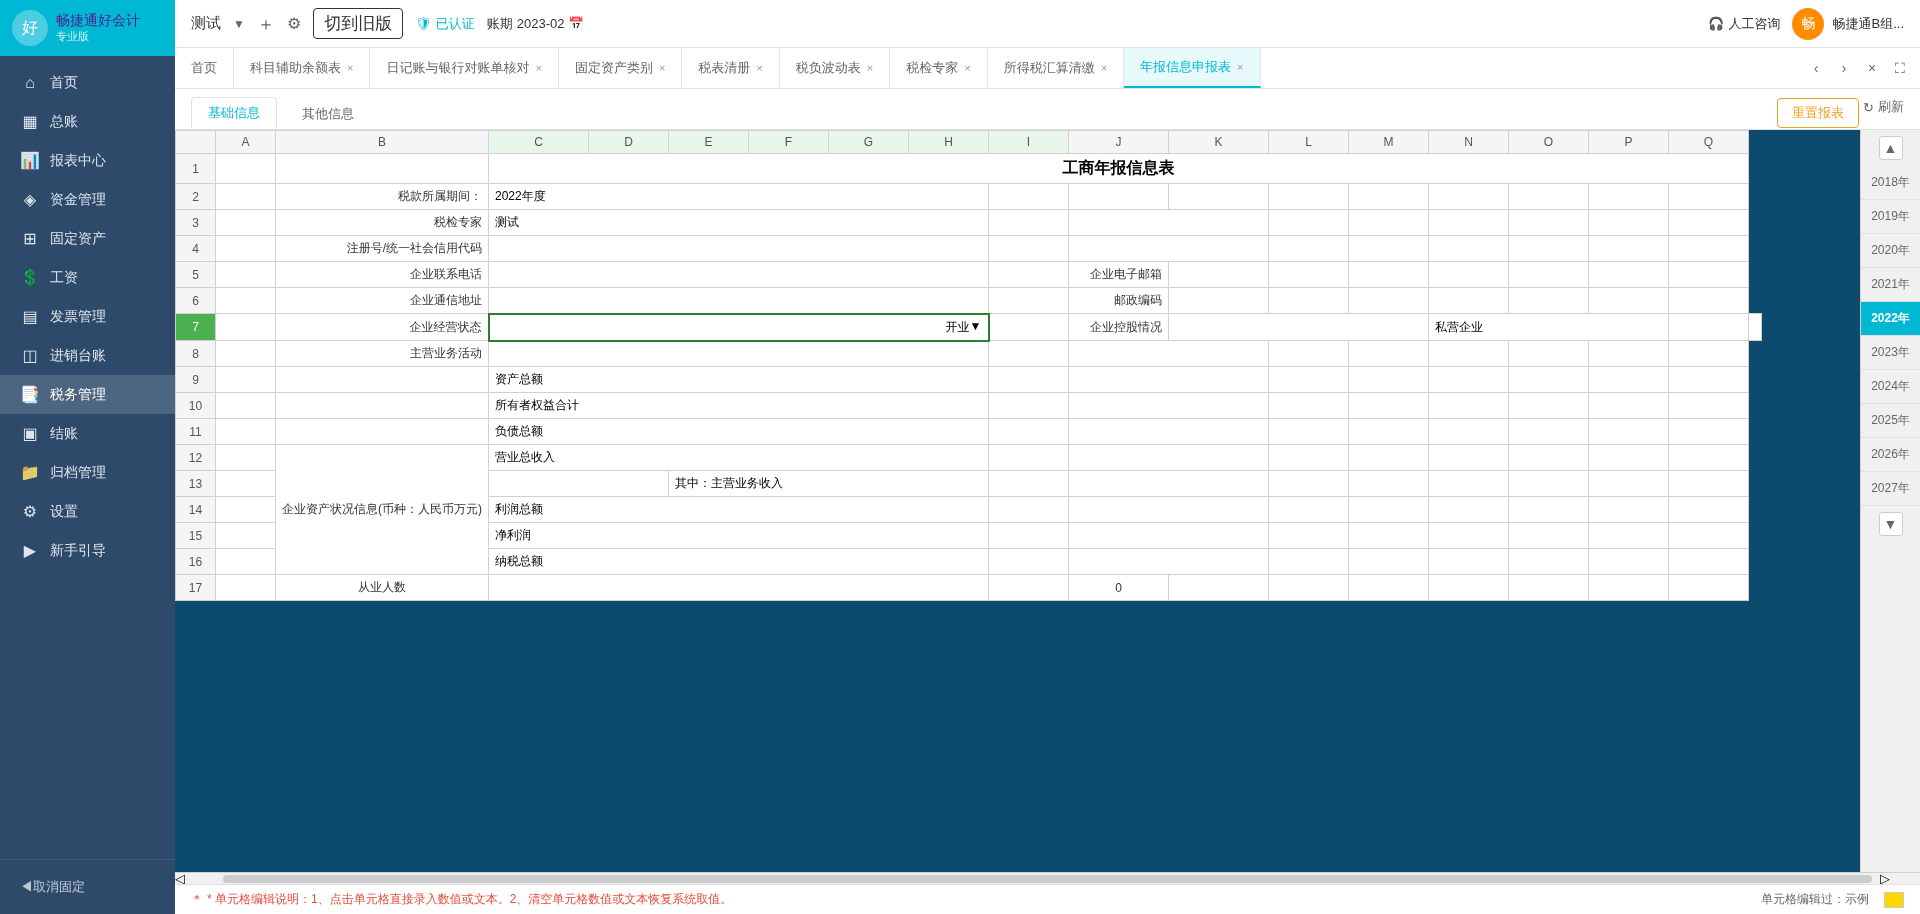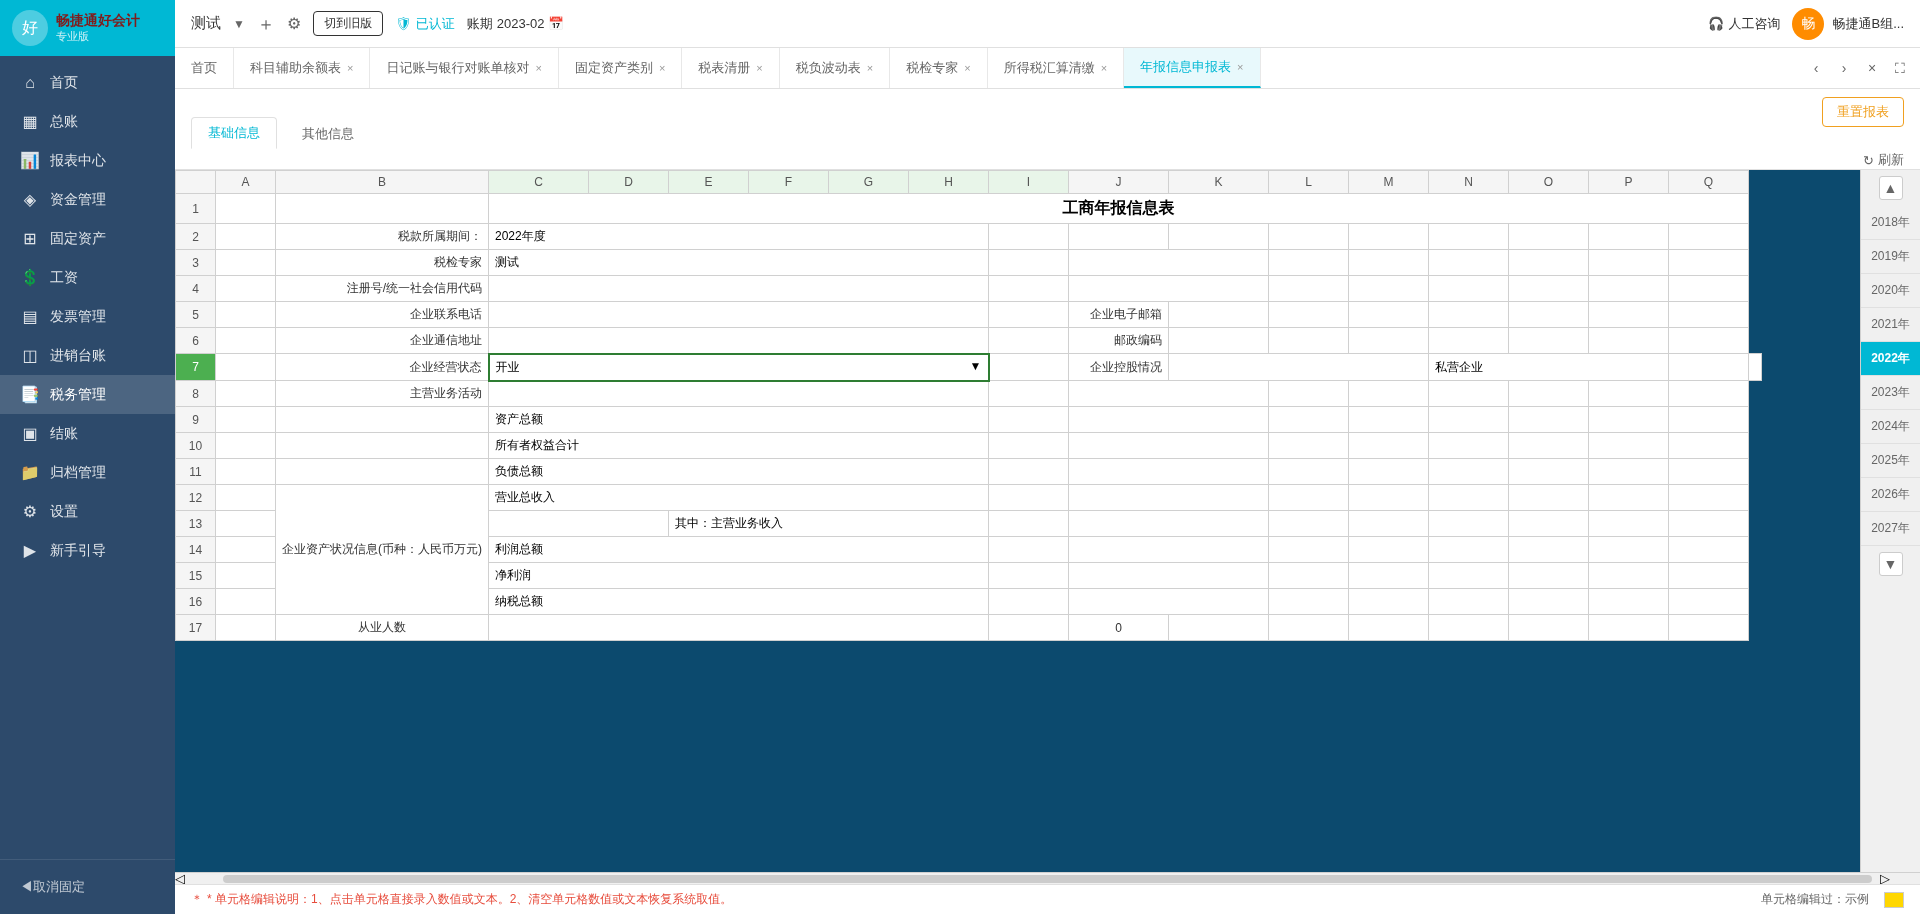--- a/index.html
+++ b/index.html
@@ -2,41 +2,41 @@
 <html><head>
   <meta charset="utf-8">
   <style>
     * { margin: 0; padding: 0; box-sizing: border-box; }
     body { font-family: 'Microsoft YaHei', Arial, sans-serif; font-size: 13px; background: #f0f2f5; display: flex; height: 914px; overflow: hidden; }
 
     
     .sidebar { width: 175px; background: #2d4a6b; color: #fff; display: flex; flex-direction: column; flex-shrink: 0; height: 914px; overflow: hidden; }
     .sidebar-logo { background: #00b8d4; padding: 10px 12px; display: flex; align-items: center; gap: 8px; min-height: 56px; }
     .sidebar-logo-icon { width: 36px; height: 36px; background: rgba(255,255,255,0.3); border-radius: 50%; display: flex; align-items: center; justify-content: center; font-size: 16px; color: #fff; }
-    .sidebar-logo-text { font-size: 14px; font-weight: bold; color: #7f1d1d; line-height: 1.2; }
+    .sidebar-logo-text { font-size: 14px; font-weight: normal; color: #4c1d95; line-height: 1.2; }
     .sidebar-logo-sub { font-size: 11px; color: rgba(255,255,255,0.8); }
     .sidebar-nav { flex: 1; overflow-y: auto; padding: 8px 0; }
     .sidebar-nav::-webkit-scrollbar { width: 4px; }
     .sidebar-nav::-webkit-scrollbar-thumb { background: rgba(255,255,255,0.2); }
     .sidebar-item { display: flex; align-items: center; gap: 10px; padding: 10px 20px; cursor: pointer; color: rgba(255,255,255,0.85); font-size: 14px; transition: background 0.2s; }
     .sidebar-item.active { background: rgba(255,255,255,0.15); color: #fff; }
     .sidebar-item .icon { font-size: 16px; width: 20px; text-align: center; }
     .sidebar-bottom { padding: 8px 0; border-top: 1px solid rgba(255,255,255,0.1); }
     .sidebar-pin { display: flex; align-items: center; gap: 8px; padding: 10px 20px; color: rgba(255,255,255,0.7); font-size: 13px; cursor: pointer; }
 
     
     .main { flex: 1; display: flex; flex-direction: column; overflow: hidden; }
 
     
     .topbar { background: #fff; border-bottom: 1px solid #e0e0e0; display: flex; align-items: center; padding: 0 16px; height: 48px; gap: 12px; }
     .topbar-title { font-size: 15px; color: #333; font-weight: 500; }
     .topbar-dropdown { color: #666; font-size: 12px; cursor: pointer; }
     .topbar-add { color: #666; font-size: 18px; cursor: pointer; background: none; border: none; }
     .topbar-gear { color: #666; font-size: 16px; cursor: pointer; }
-    .topbar-switch { border: 1px solid #333; border-radius: 4px; padding: 3px 10px; font-size: 12px; cursor: pointer; background: #fff; color: #333; }
+    .topbar-switch { border: 1px solid #333; border-radius: 4px; padding: 3px 10px; font-size: 17px; cursor: pointer; background: #fff; color: #333; }
     .topbar-certified { color: #00b8d4; font-size: 13px; display: flex; align-items: center; gap: 4px; }
     .topbar-period { font-size: 13px; color: #333; display: flex; align-items: center; gap: 4px; }
     .topbar-period-icon { color: #666; }
     .topbar-spacer { flex: 1; }
     .topbar-service { display: flex; align-items: center; gap: 4px; color: #333; font-size: 13px; cursor: pointer; }
     .topbar-user { display: flex; align-items: center; gap: 8px; }
     .topbar-avatar { width: 32px; height: 32px; background: #ff8c00; border-radius: 50%; display: flex; align-items: center; justify-content: center; font-size: 14px; color: #fff; }
     .topbar-username { font-size: 13px; color: #333; }
 
     
@@ -51,21 +51,21 @@
     
     .content { flex: 1; display: flex; overflow: hidden; background: #f5f5f5; }
 
     
     .panel { flex: 1; background: #0c4a6e; overflow: hidden; display: flex; flex-direction: column; }
 
     
     .sub-tabs { display: flex; align-items: center; padding: 8px 16px 0; background: #fff; border-bottom: 1px solid #e0e0e0; gap: 8px; }
     .sub-tab { padding: 6px 16px; border-radius: 4px 4px 0 0; font-size: 13px; cursor: pointer; color: #666; border: 1px solid transparent; border-bottom: none; }
     .sub-tab.active { color: #00b8d4; border-color: #e0e0e0; border-bottom: 1px solid #fff; background: #fff; font-weight: 500; }
-    .sub-tab-actions { margin-left: auto; display: flex; gap: 24px; align-items: flex-end; flex-direction: column; }
+    .sub-tab-actions { margin-left: auto; display: flex; gap: 4px; align-items: flex-start; }
     .btn-reset { border: 1px solid #f0a020; color: #f0a020; background: #fff; padding: 5px 14px; border-radius: 4px; font-size: 13px; cursor: pointer; }
     .btn-refresh { color: #666; background: none; border: none; font-size: 13px; cursor: pointer; display: flex; align-items: center; gap: 4px; }
 
     
     .spreadsheet-container { flex: 1; overflow: hidden; display: flex; position: relative; }
     .spreadsheet { flex: 1; overflow: auto; }
     .spreadsheet::-webkit-scrollbar { width: 12px; height: 12px; }
     .spreadsheet::-webkit-scrollbar-track { background: #f0f0f0; }
     .spreadsheet::-webkit-scrollbar-thumb { background: #ccc; border-radius: 3px; }
 
@@ -380,21 +380,21 @@
                 <td class="cell"></td>
                 <td class="cell"></td>
                 <td class="cell"></td>
                 <td class="cell"></td>
               </tr>
 
               <tr>
                 <td class="row-header active-row-header">7</td>
                 <td class="cell"></td>
                 <td class="cell label-cell">企业经营状态</td>
-                <td class="cell-selected cell" colspan="6" style="border:2px solid #2e7d32;text-align:left;">
+                <td class="cell-selected cell" colspan="6" style="border:2px solid #2e7d32;text-align:right;">
                   开业 <span style="float:right;">▼</span>
                 </td>
                 <td class="cell"></td>
                 <td class="cell label-cell">企业控股情况</td>
                 <td class="cell" colspan="3"></td>
                 <td class="cell" colspan="3">私营企业</td>
                 <td class="cell"></td>
                 <td class="cell"></td>
               </tr>
 

